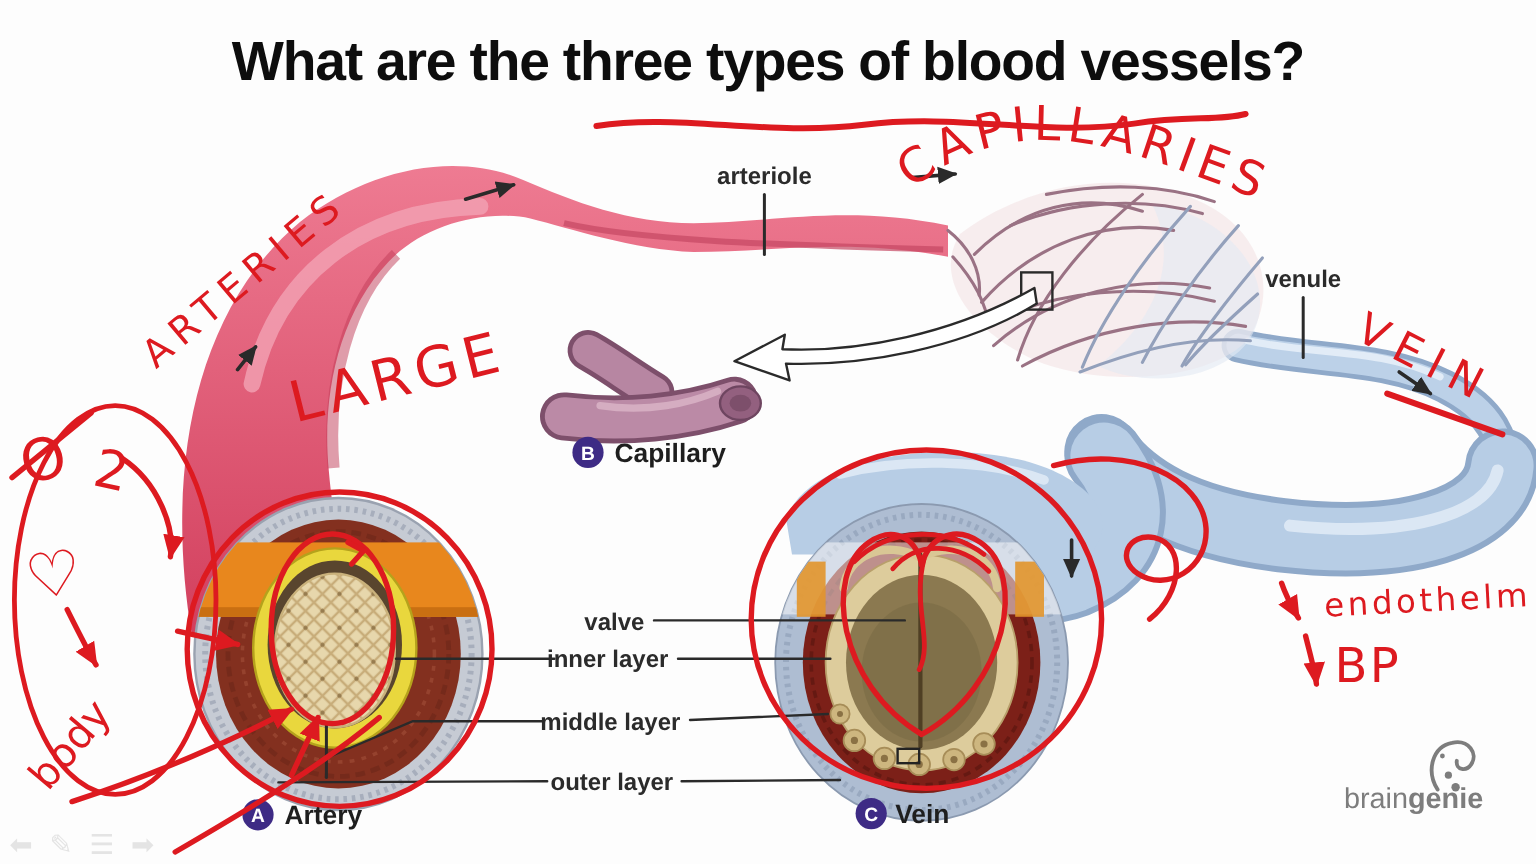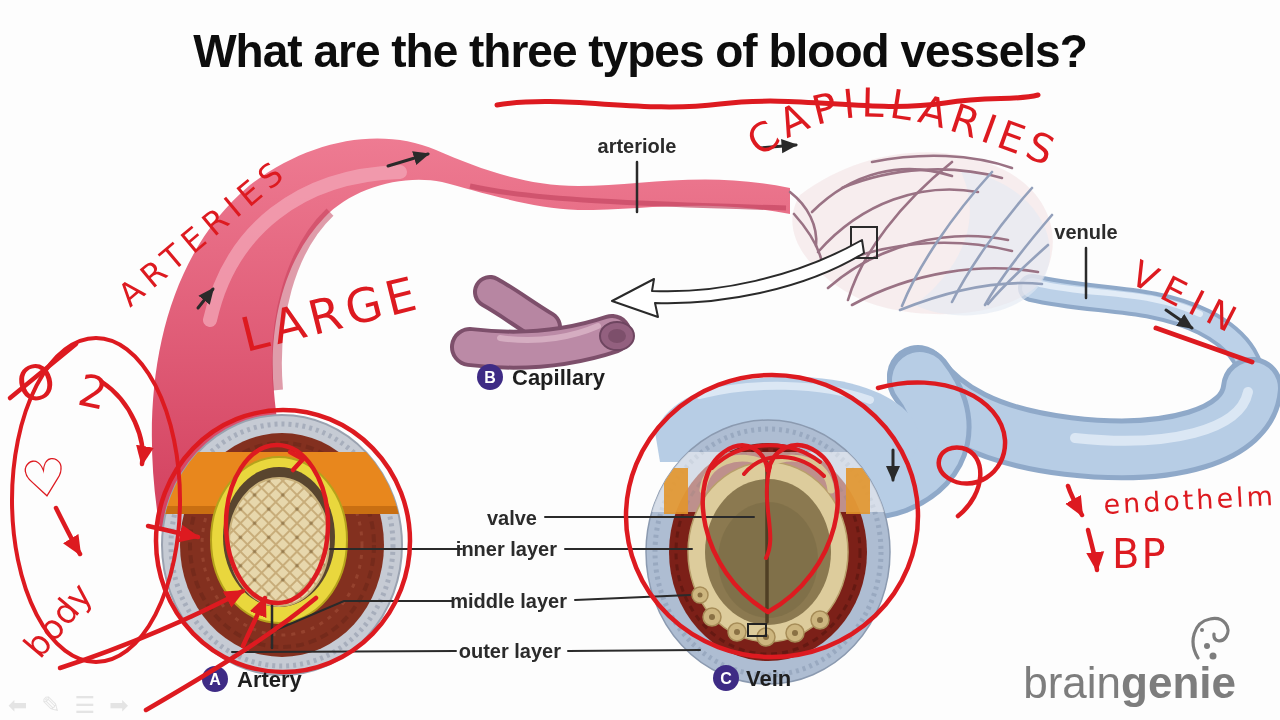--- a/index.html
+++ b/index.html
@@ -11,22 +11,22 @@
          font-family:"Liberation Sans",sans-serif;}
   svg.diagram{position:absolute;top:0;left:0;}
   .plabel{font-family:"Liberation Sans",sans-serif;font-weight:bold;fill:#2b2b2b;font-size:20px;}
   .llabel{font-family:"Liberation Sans",sans-serif;font-weight:bold;fill:#1e1e1e;font-size:22px;}
   .bletter{font-family:"Liberation Sans",sans-serif;font-weight:bold;fill:#ffffff;font-size:16px;}
   .hw{font-family:"DejaVu Sans",sans-serif;fill:#dd1a20;}
   .redline{stroke:#dd1a20;fill:none;stroke-linecap:round;}
   .blkline{stroke:#2a2a2a;fill:none;stroke-linecap:round;}
   .toolbar{position:absolute;left:8px;bottom:2px;display:flex;gap:14px;
            color:#e4e4e4;font-size:23px;font-family:"DejaVu Sans",sans-serif;}
-  .logo{position:absolute;right:44px;bottom:12px;color:#7d7d7d;
-        font-size:44px;font-family:"Liberation Sans",sans-serif;letter-spacing:0;}
+  .logo{position:absolute;right:44px;bottom:40px;color:#7d7d7d;
+        font-size:24px;font-family:"Liberation Sans",sans-serif;letter-spacing:0;}
   .logo .bold{font-weight:bold;}
   .logo-curl{position:absolute;right:48px;bottom:58px;}
 </style>
 </head>
 <body>
 
 <div class="stage">
 
   <div class="title">What are the three types of blood vessels?</div>
 

